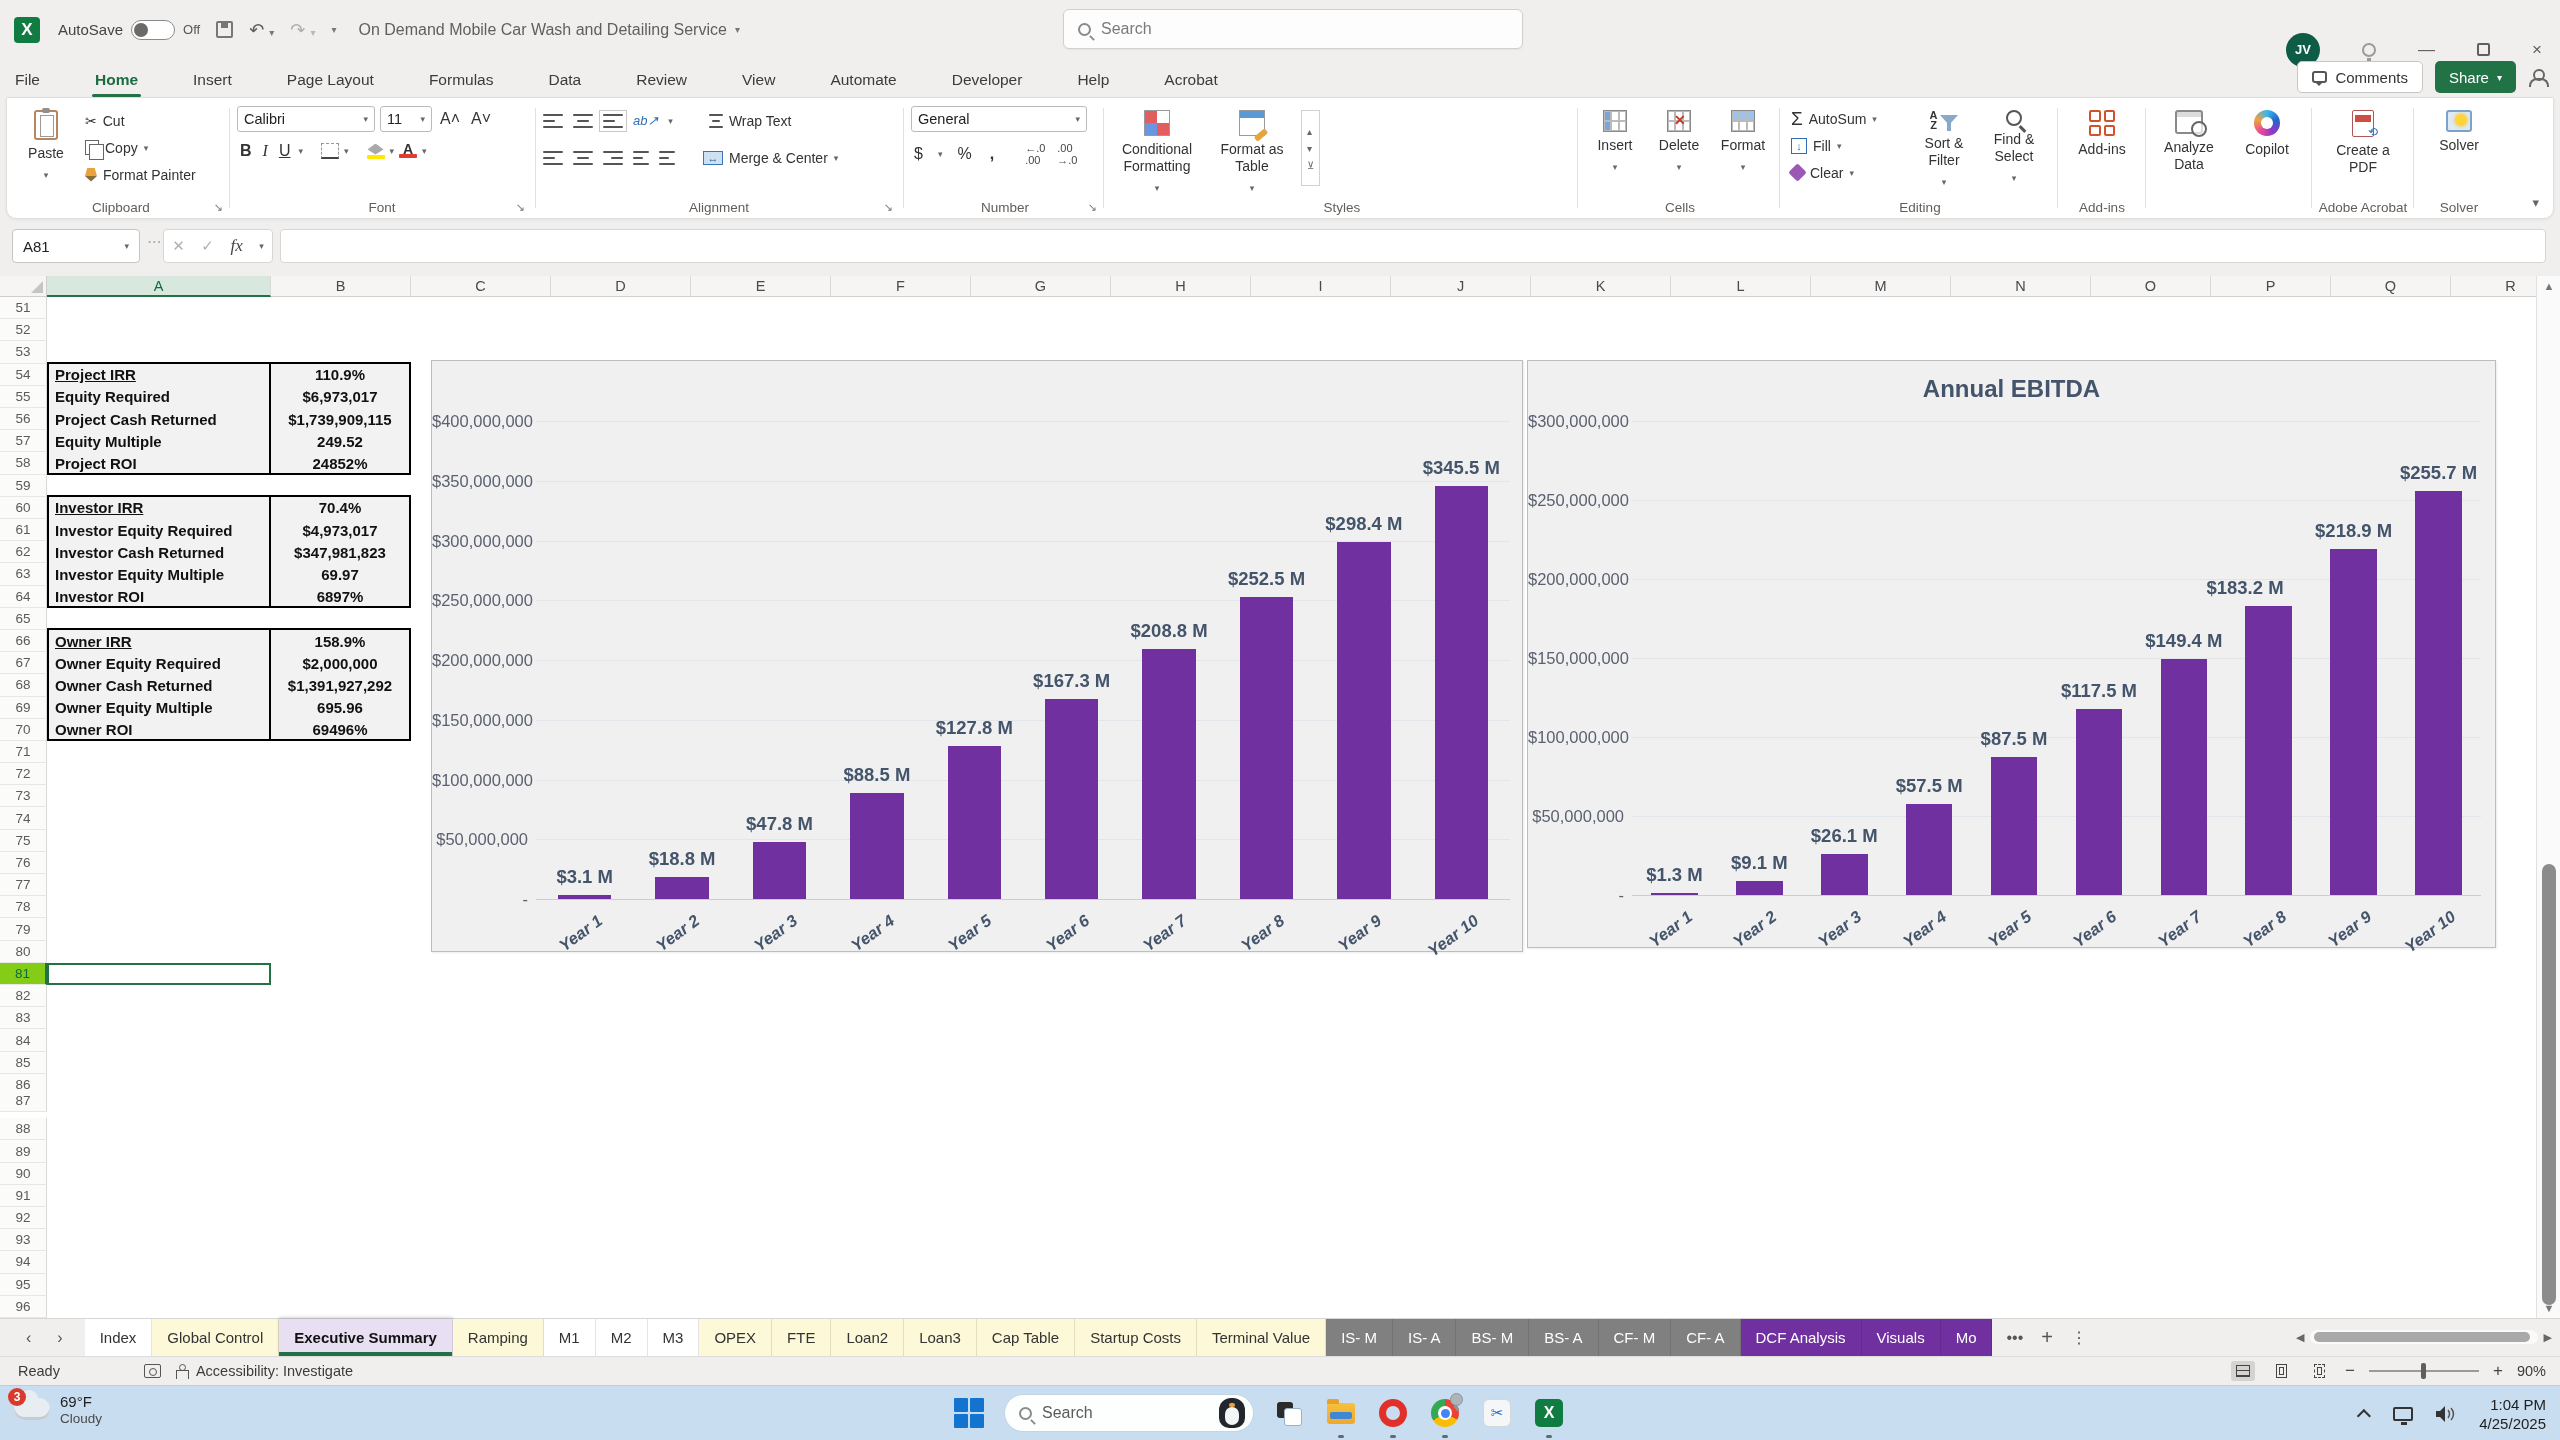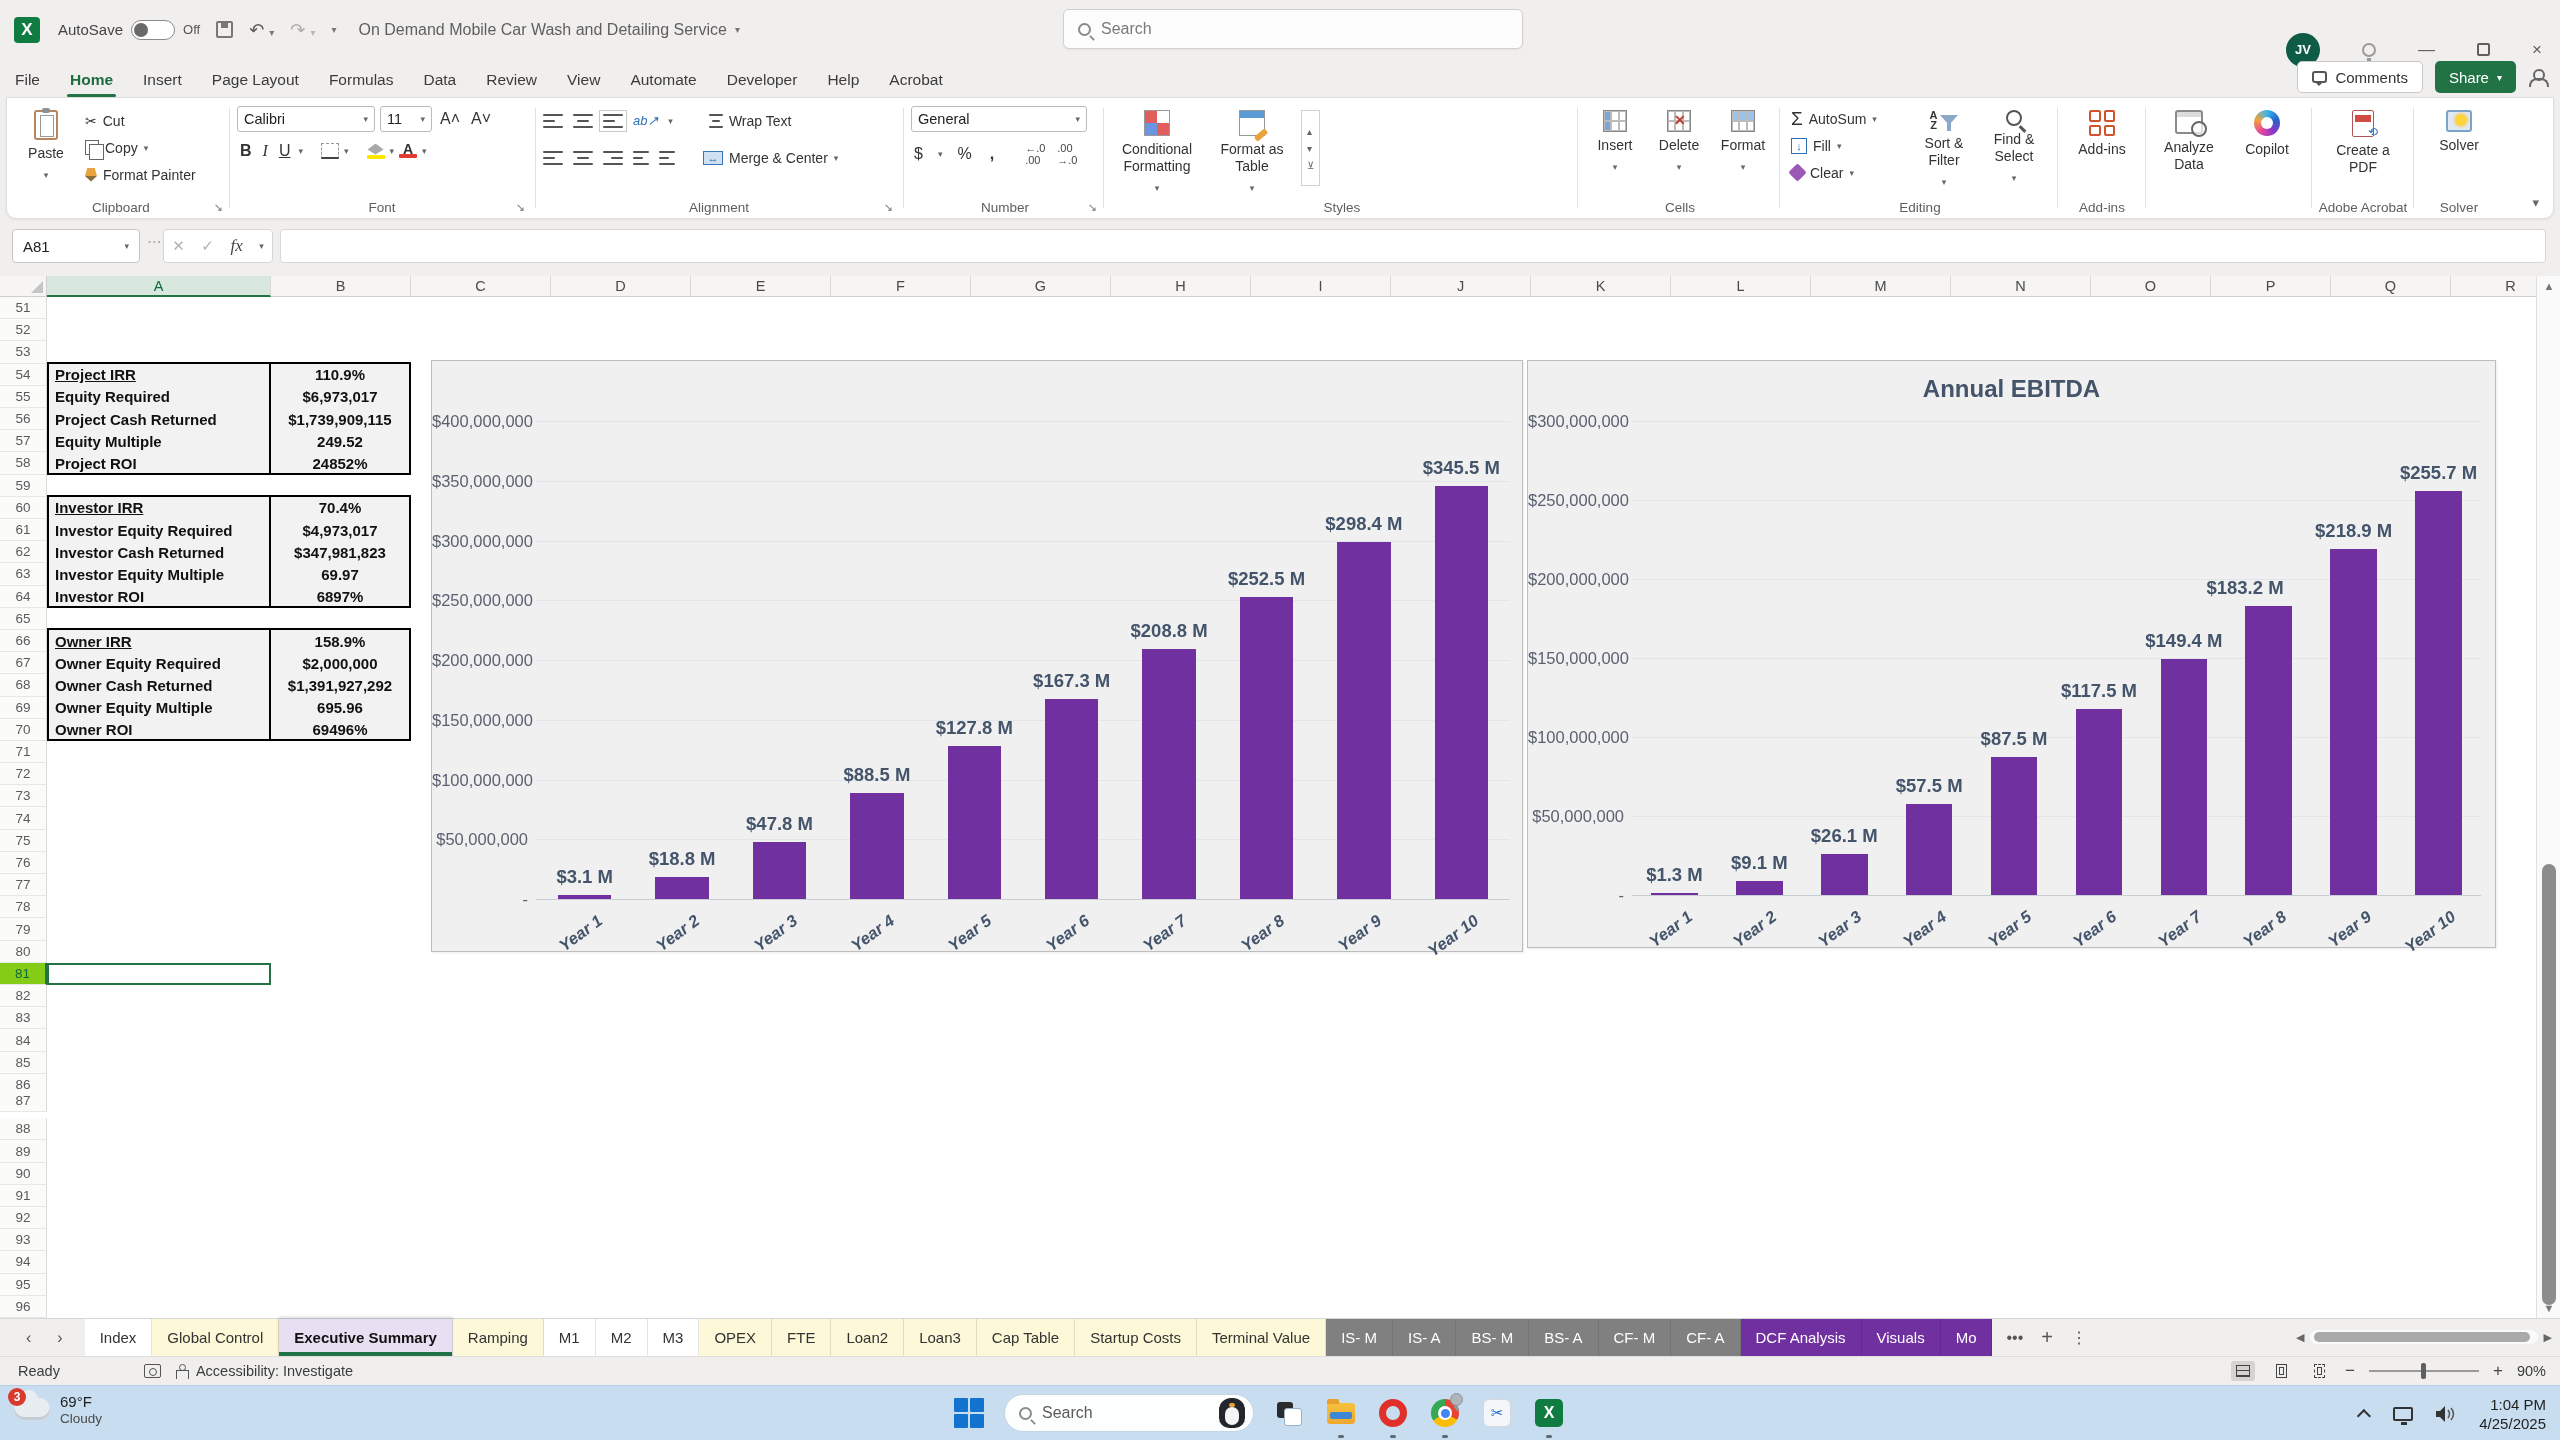--- a/index.html
+++ b/index.html
@@ -24,21 +24,21 @@
   .mag { width:13px; height:13px; border:2px solid #8a8a8a; border-radius:50%; position:relative; }
   .mag:after { content:""; position:absolute; width:2px; height:6px; background:#8a8a8a; left:11px; top:10px; transform:rotate(-45deg); }
   .tb-right { position:absolute; right:18px; top:0; height:59px; display:flex; align-items:center; gap:42px;margin-top:20px; }
   .avatar { width:34px; height:34px; border-radius:50%; background:#0f5c46; color:#fff; font-size:13px; font-weight:bold; display:flex; align-items:center; justify-content:center; }
   .bulb { width:14px; height:14px; border:2px solid #9a9a9a; border-radius:50%; position:relative; }
   .bulb:after { content:""; position:absolute; left:3px; top:13px; width:4px; height:4px; background:#9a9a9a; }
   .wbtn { color:#5f5f5f; font-size:17px; }
   .restore { width:13px; height:13px; border:2px solid #5f5f5f; border-radius:2px; }
 
   
-  .tabsrow { position:absolute; left:0; top:59px; width:2560px; height:38px; display:flex; align-items:flex-end; }
+  .tabsrow { position:absolute; left:0; top:59px; width:2560px; height:38px; display:flex; align-items:flex-end;gap:25px; }
   .rtab { padding:8px 15px; font-size:15.5px; color:#3b3b3b; position:relative; }
   .rtab.active { font-weight:bold; color:#1d6b41; }
   .rtab.active:after { content:""; position:absolute; left:12px; right:12px; bottom:0; height:3px; background:#217346; border-radius:2px; }
   .tabs-right { position:absolute; right:14px; top:61px; display:flex; gap:12px; align-items:center; }
   .comments-btn { border:1px solid #c9c7c5; background:#fff; border-radius:5px; height:32px; display:flex; align-items:center; gap:8px; padding:0 14px; font-size:15px; color:#333; }
   .bubble { width:15px; height:12px; border:2px solid #555; border-radius:3px; position:relative; }
   .bubble:after { content:""; position:absolute; left:2px; top:10px; border:3px solid transparent; border-top-color:#555; }
   .share-btn { background:#217346; color:#fff; border-radius:5px; height:32px; display:flex; align-items:center; gap:8px; padding:0 14px; font-size:15px; }
   .person { width:18px; height:16px; position:relative; }
   .person:before { content:""; position:absolute; left:5px; top:0; width:8px; height:8px; border:2px solid #666; border-radius:50%; }

